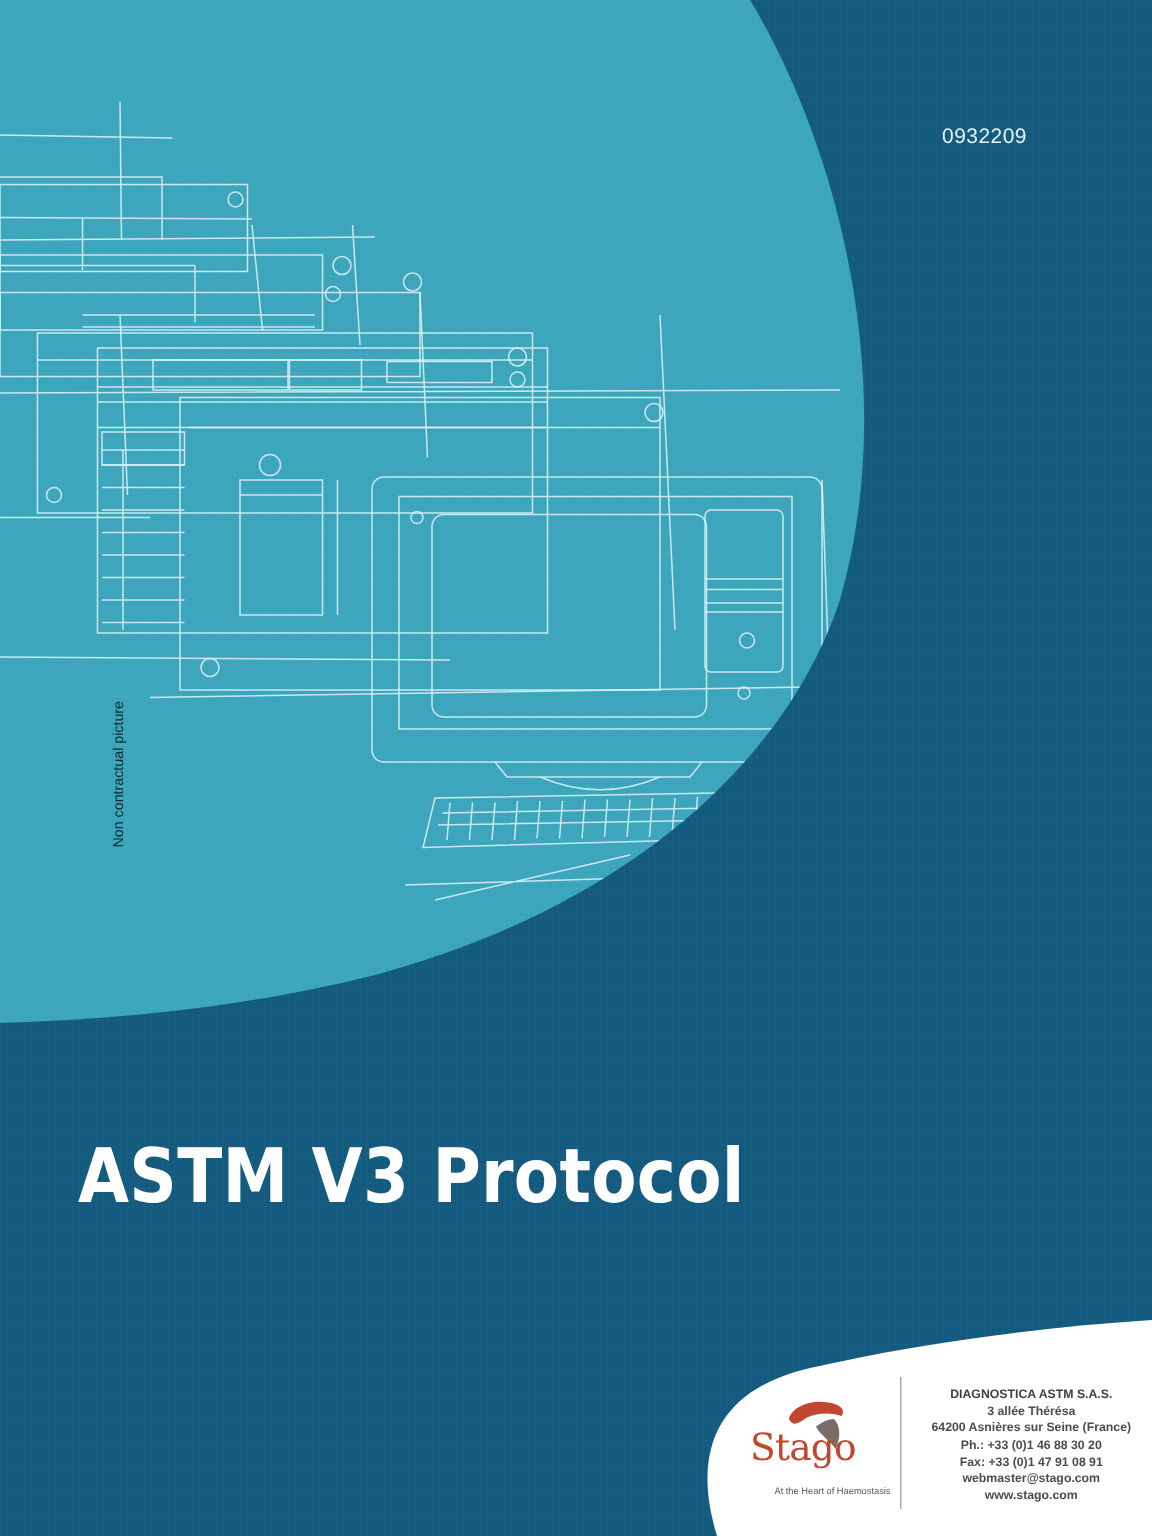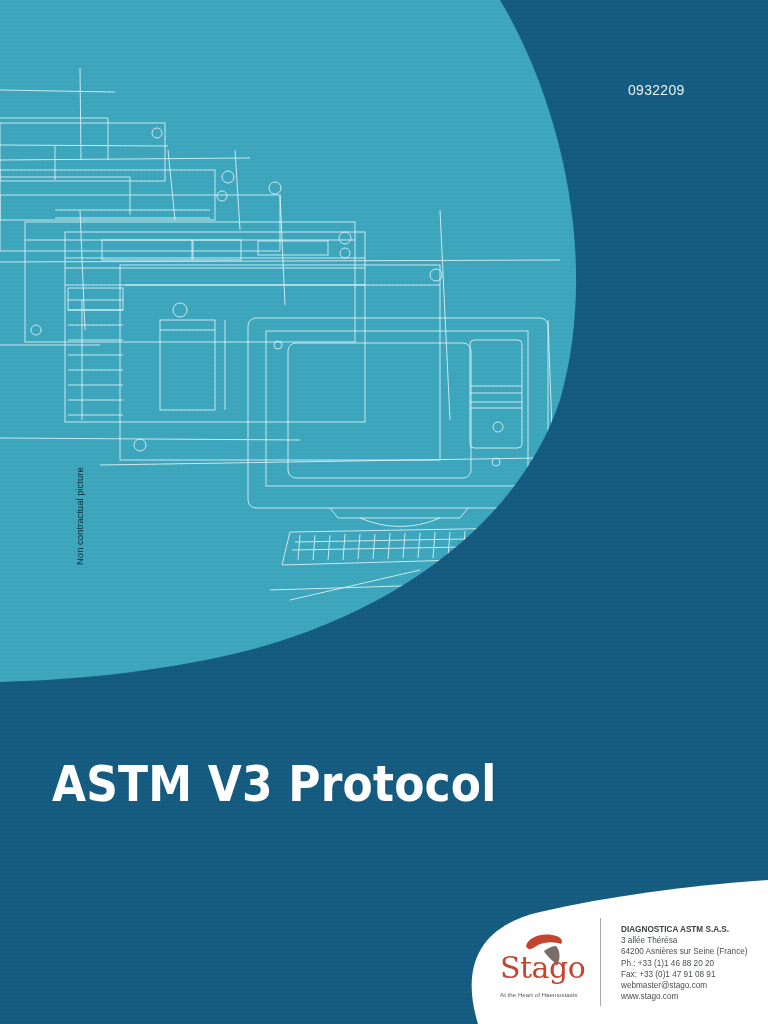--- a/index.html
+++ b/index.html
@@ -1,52 +1,52 @@
 <!DOCTYPE html>
 <html><head>
 <meta charset="utf-8">
 <style>
   html, body { margin: 0; padding: 0; }
   body {
     width: 768px; height: 1024px; overflow: hidden; position: relative;
     background: #135a7f;
     font-family: "Liberation Sans", "DejaVu Sans", sans-serif;
   }
-  .page { position: absolute; inset: 0; width: 768px; height: 1024px; overflow: hidden; }
+  .page { position: absolute; inset: 0; width: 768px; height: 1024px; overflow: hidden; text-align: center; }
   .bg-svg { position: absolute; left: 0; top: 0; width: 768px; height: 1024px; }
   .doc-code {
     position: absolute; left: 628px; top: 82px;
     color: #e6f2f7; font-size: 14px; letter-spacing: 0.3px;
   }
   .disclaimer {
     position: absolute; left: 74px; top: 565px;
     transform: rotate(-90deg); transform-origin: left top;
     color: #0b2730; font-size: 9.5px; white-space: nowrap;
   }
   .title {
     position: absolute; left: 52px; top: 755px;
     color: #ffffff; font-size: 50px; font-weight: bold; letter-spacing: 0.2px;
     font-family: "DejaVu Sans", "Liberation Sans", sans-serif;
     transform: scaleX(0.88); transform-origin: left top;
   }
   .logo-block { position: absolute; left: 492px; top: 930px; width: 110px; height: 75px; }
   .logo-word {
     position: absolute; left: 8px; top: 20px;
     font-family: "DejaVu Serif", "Liberation Serif", serif;
-    color: #c2452f; font-size: 30px; letter-spacing: -0.5px;
+    color: #c2452f; font-size: 25px; letter-spacing: -0.5px;
   }
   .logo-tagline {
     position: absolute; left: 8px; top: 61px; width: 110px;
     color: #55585a; font-size: 6.2px; white-space: nowrap;
   }
   .divider {
     position: absolute; left: 600px; top: 918px; width: 1px; height: 88px; background: #a9a9a9;
   }
   .contact { position: absolute; left: 621px; top: 924px; color: #4a4d50; font-size: 8.2px; line-height: 11.2px; }
-  .contact div { white-space: nowrap; }
+  .contact div { white-space: nowrap; font-weight: bold; }
   .contact .company { font-weight: bold; color: #3d4043; }
 </style>
 </head>
 <body>
 
 <div class="page">
 
   <svg class="bg-svg" viewBox="0 0 768 1024" xmlns="http://www.w3.org/2000/svg">
     <defs>
       <pattern id="grid" width="4" height="4" patternUnits="userSpaceOnUse">
@@ -133,19 +133,19 @@
     <div class="logo-word">Stago</div>
     <div class="logo-tagline">At the Heart of Haemostasis</div>
   </div>
 
   <div class="divider"></div>
 
   <div class="contact">
     <div class="company">DIAGNOSTICA ASTM S.A.S.</div>
     <div>3 allée Thérésa</div>
     <div>64200 Asnières sur Seine (France)</div>
-    <div>Ph.: +33 (1)1 46 88 20 20</div>
+    <div>Ph.: +33 (0)1 46 88 30 20</div>
     <div>Fax: +33 (0)1 47 91 08 91</div>
     <div>webmaster@stago.com</div>
     <div>www.stago.com</div>
   </div>
 
 </div>
 
 </body></html>

